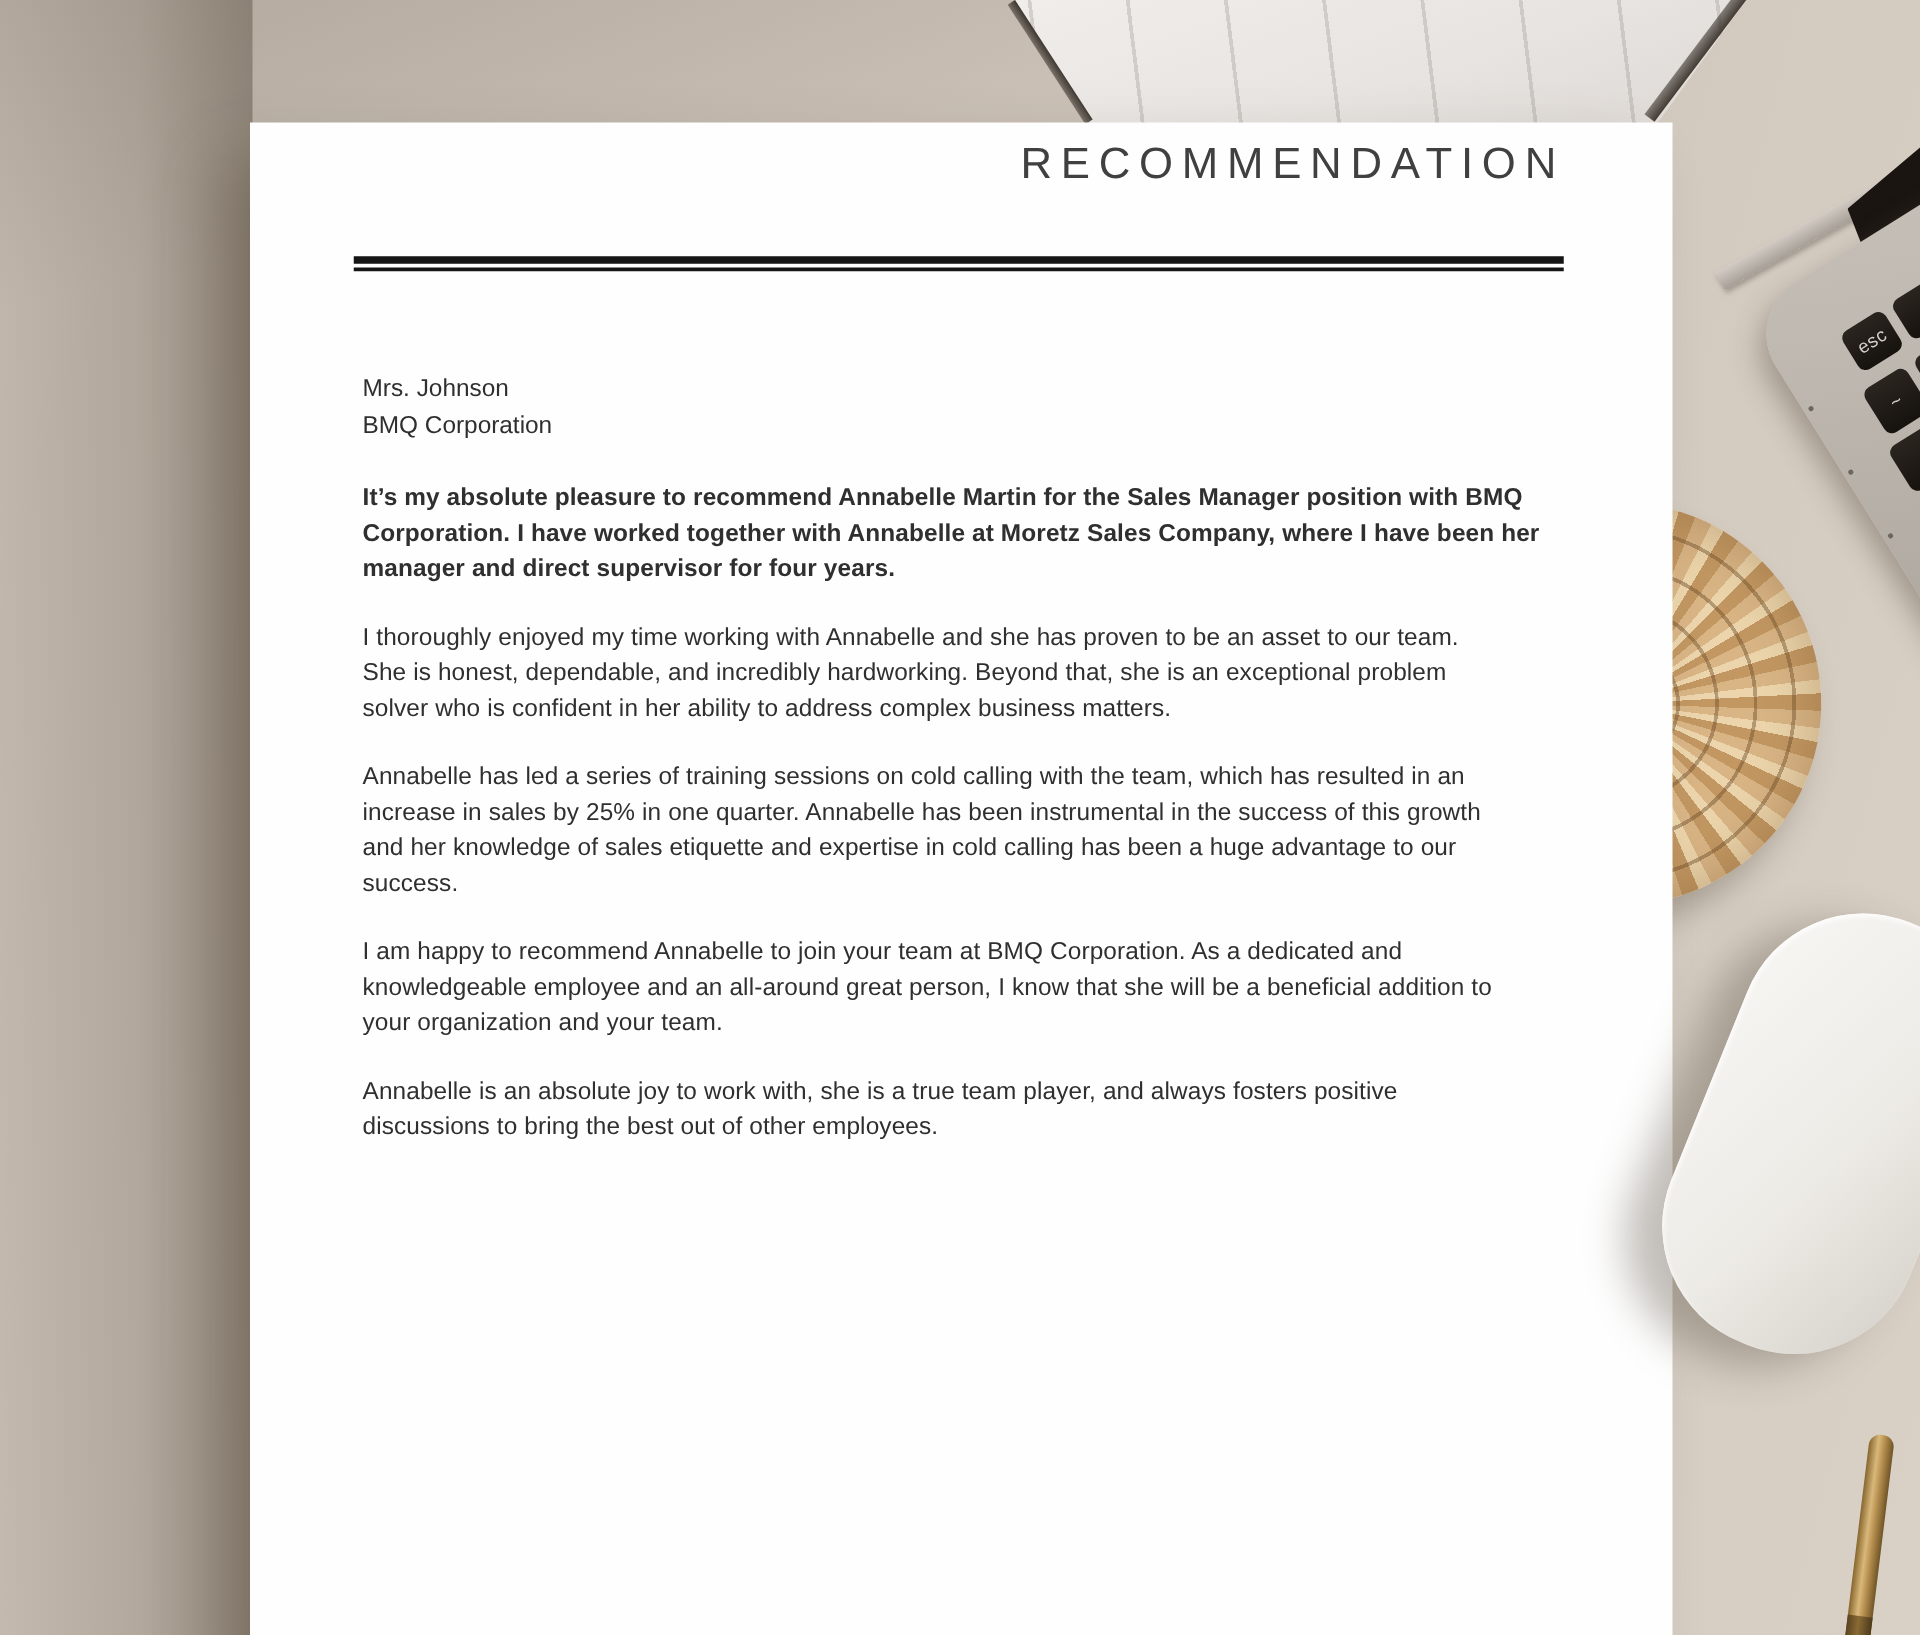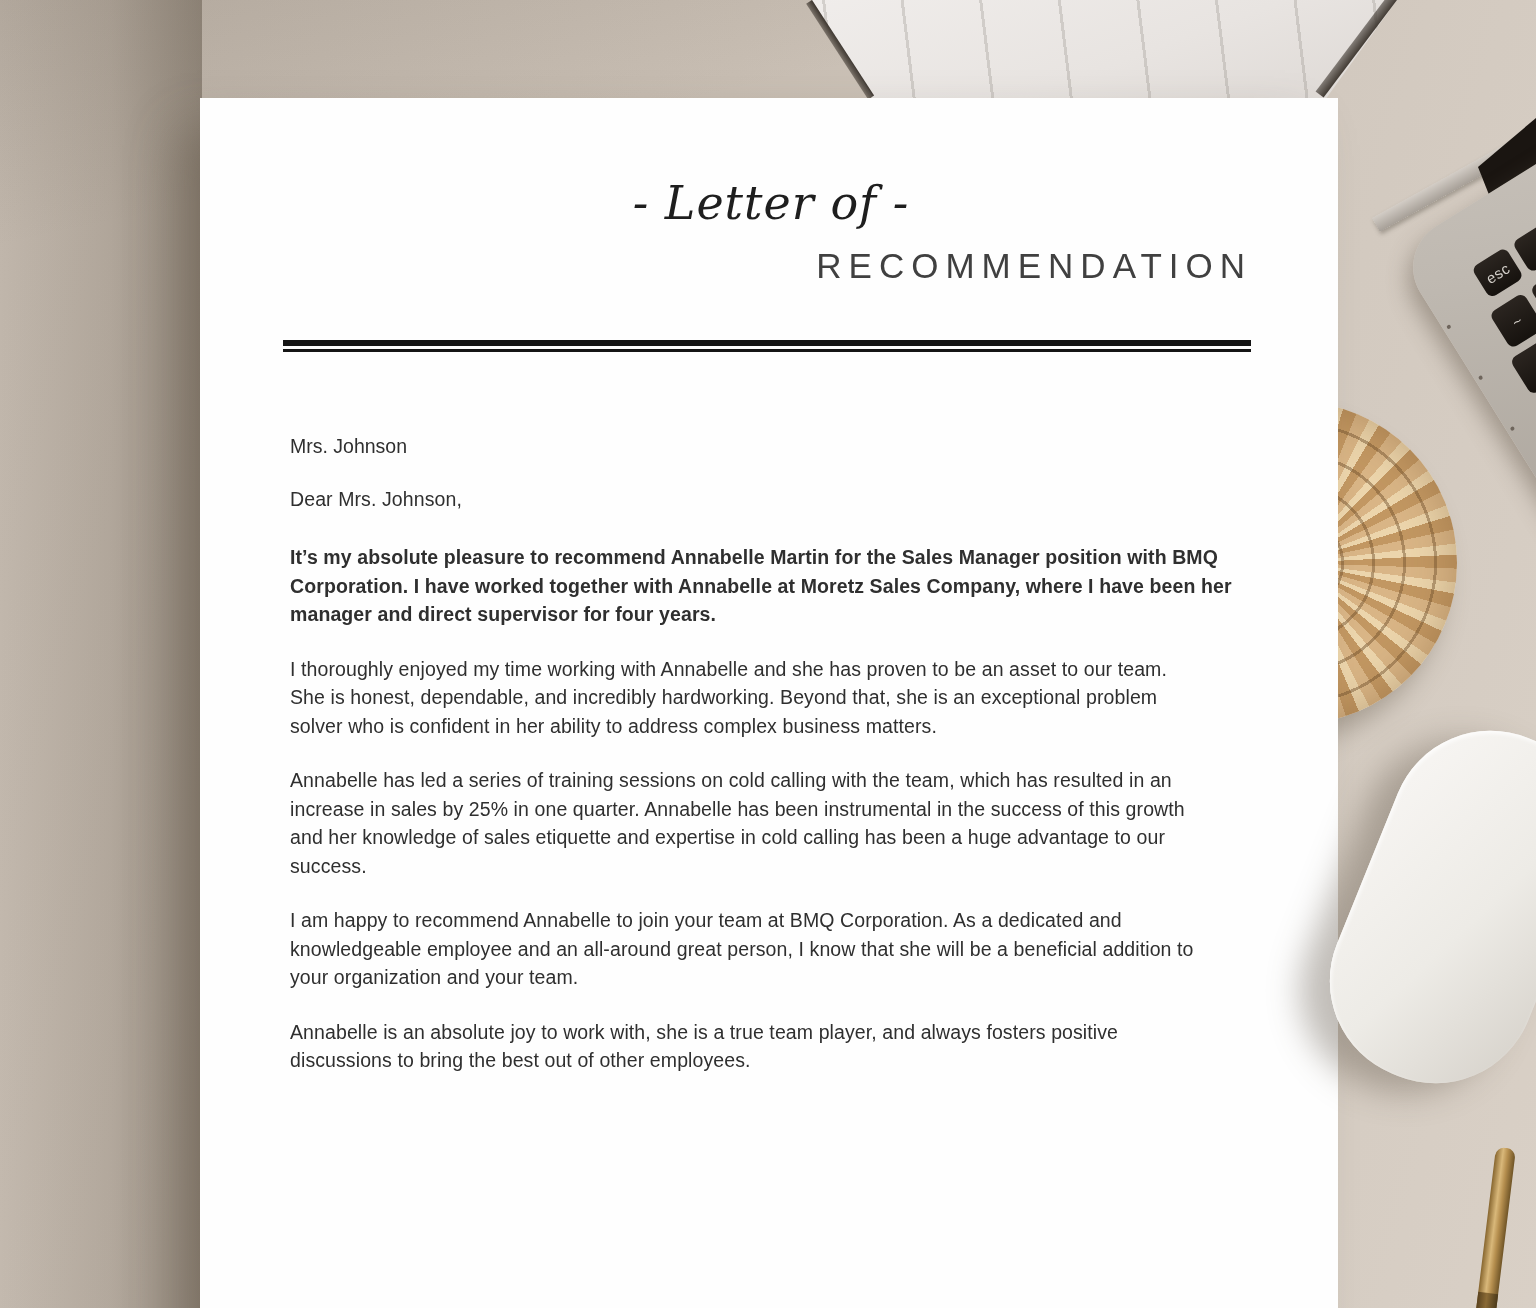--- a/index.html
+++ b/index.html
@@ -148,33 +148,32 @@
     <div class="lap-key" style="left:40px;top:152px;width:62px;height:42px;"></div>
 
     <div class="edge-dot" style="left:4px;top:90px;"></div>
     <div class="edge-dot" style="left:4px;top:150px;"></div>
     <div class="edge-dot" style="left:4px;top:210px;"></div>
 
   </div>
 
   <div class="paper">
     <div class="paper-inner">
-      <div class="title-script">- Letter of -</div>
       <div class="title-main">RECOMMENDATION</div>
       <div class="rule">
         <div class="rule-thick"></div>
         <div class="rule-thin"></div>
       </div>
 
 
       <div class="address">
         <div>Mrs. Johnson</div>
+        <div>BMQ Corporation</div>
       </div>
 
-      <p class="letter-par salutation">Dear Mrs. Johnson,</p>
       <p class="letter-par first-par">It’s my absolute pleasure to recommend Annabelle Martin for the Sales Manager position with BMQ
 Corporation. I have worked together with Annabelle at Moretz Sales Company, where I have been her
 manager and direct supervisor for four years.</p>
       <p class="letter-par">I thoroughly enjoyed my time working with Annabelle and she has proven to be an asset to our team.
 She is honest, dependable, and incredibly hardworking. Beyond that, she is an exceptional problem
 solver who is confident in her ability to address complex business matters.</p>
       <p class="letter-par">Annabelle has led a series of training sessions on cold calling with the team, which has resulted in an
 increase in sales by 25% in one quarter. Annabelle has been instrumental in the success of this growth
 and her knowledge of sales etiquette and expertise in cold calling has been a huge advantage to our
 success.</p>

